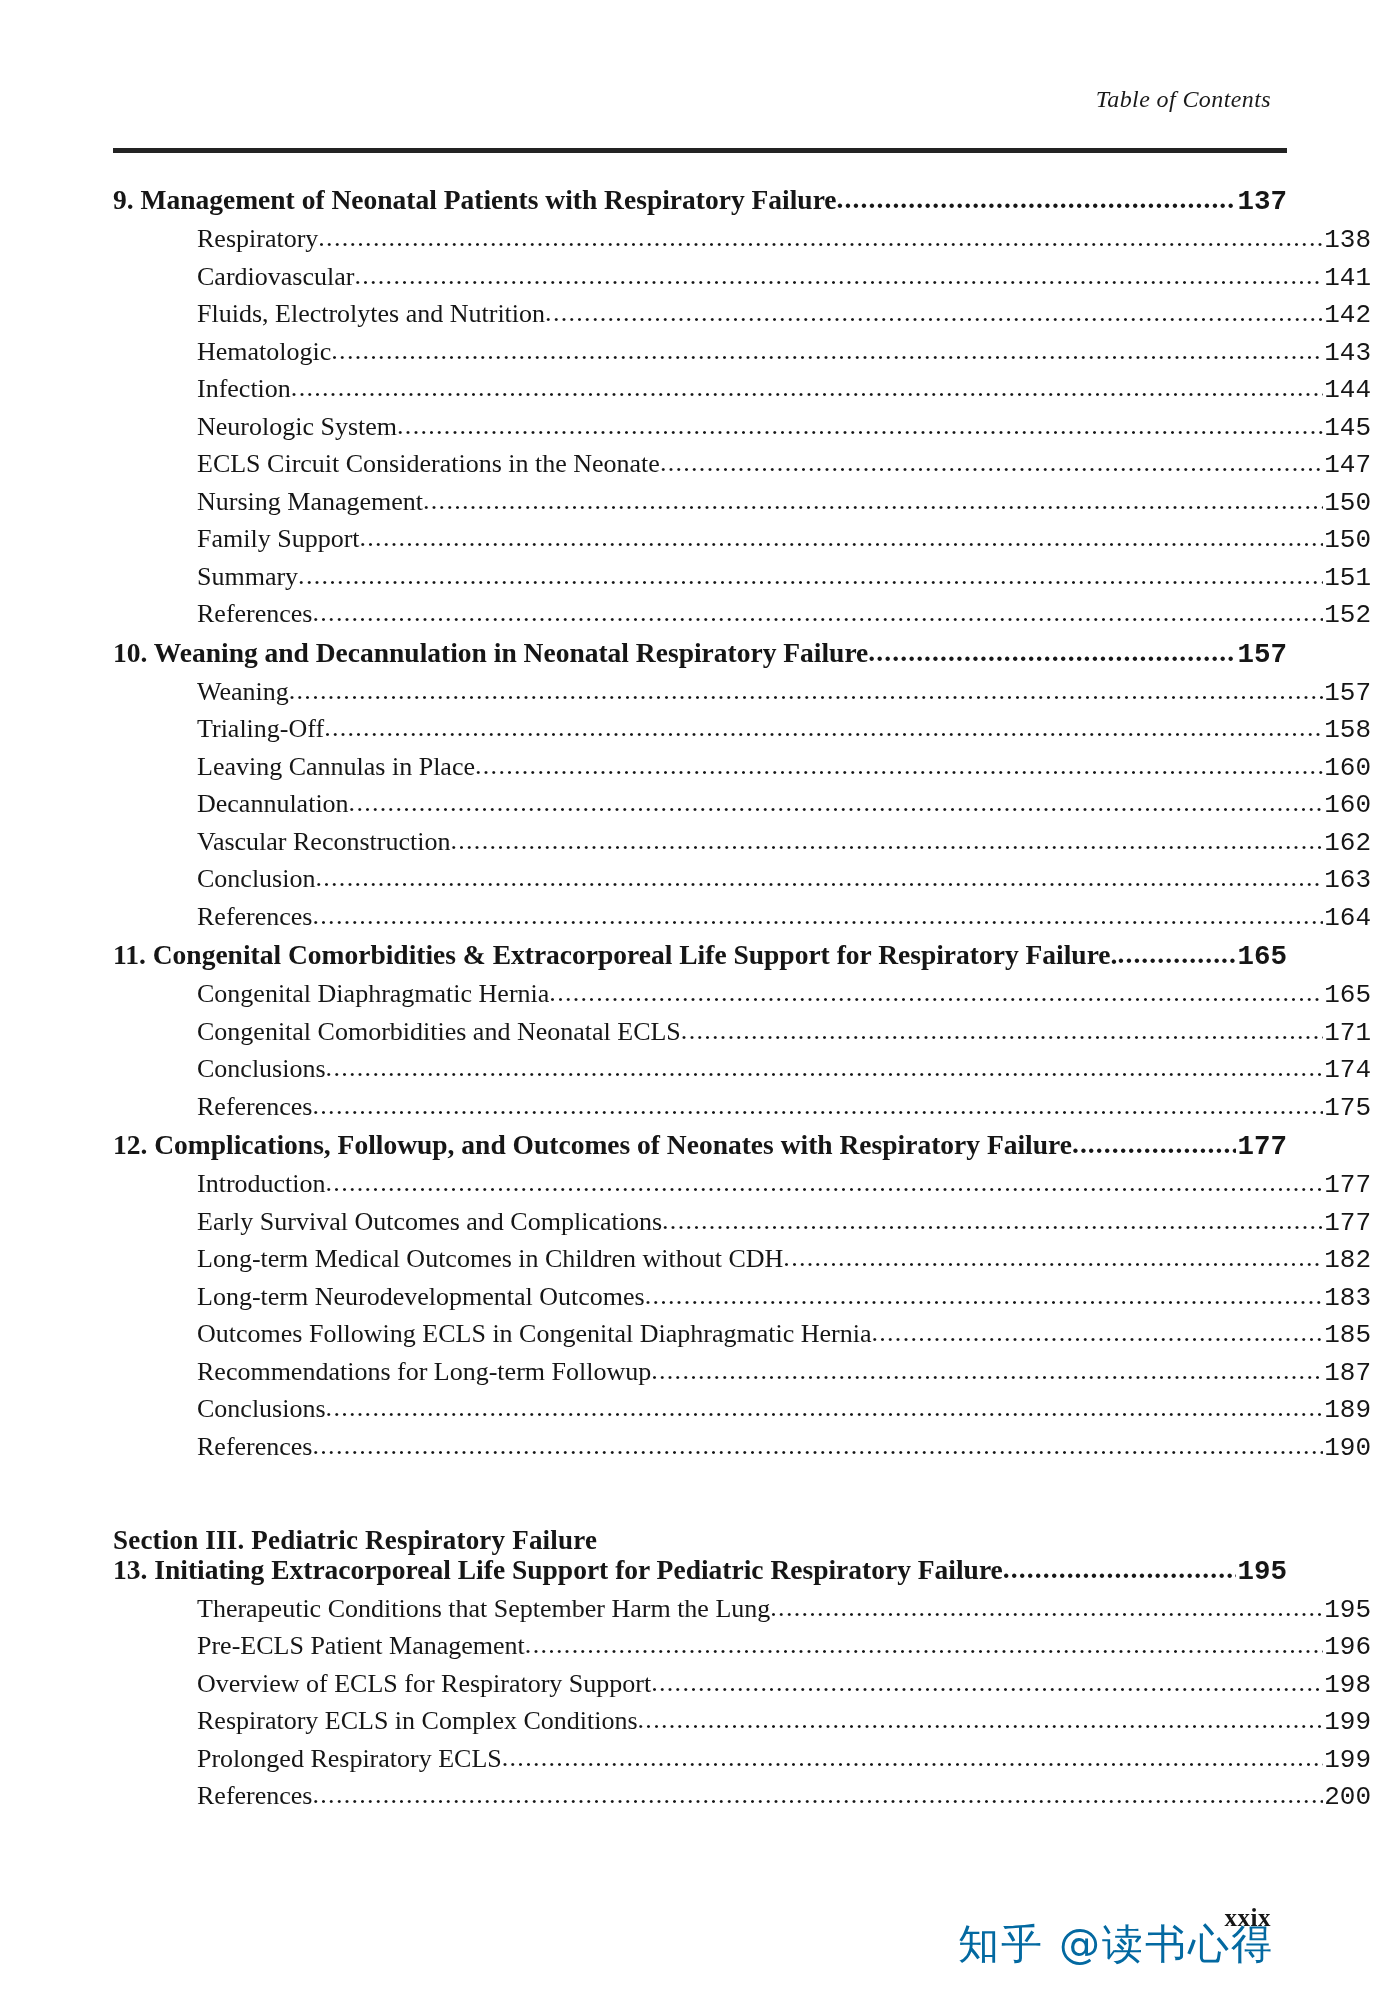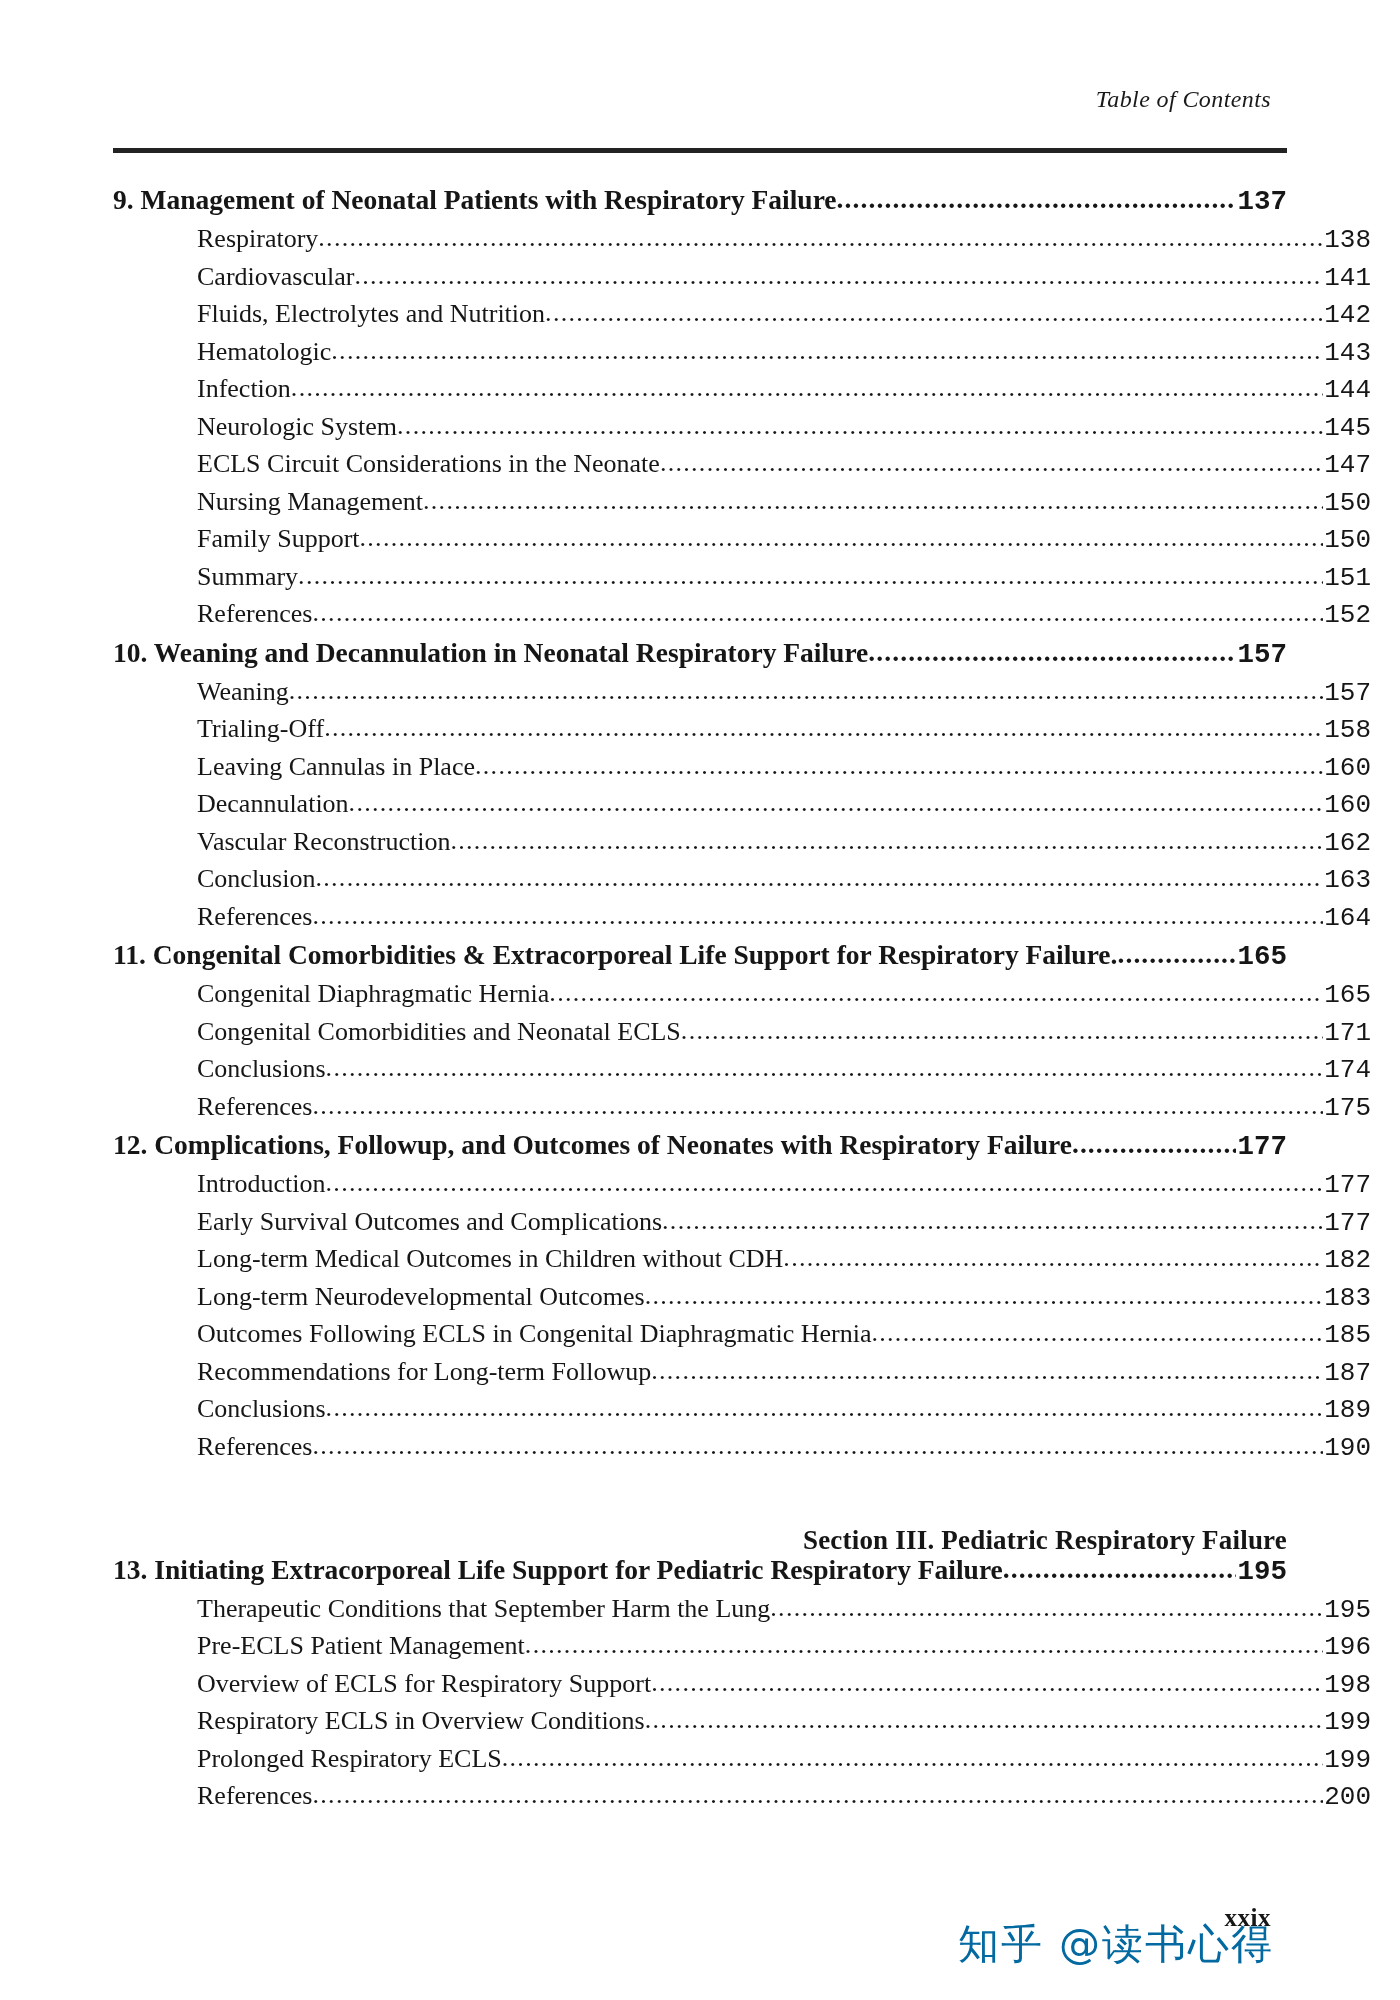--- a/index.html
+++ b/index.html
@@ -97,21 +97,21 @@
   .row.entry {
     font-size: 26px;
     padding-left: 84px;
   }
 
   
   .toc .row + .row { margin-top: 10.5px; }
 
   
   .section-title {
-    text-align: right;
+    text-align: left;
     font-weight: bold;
     font-size: 27px;
     margin-top: 64px;
     margin-bottom: 0;
     letter-spacing: 0.2px;
   }
   .after-section { margin-top: 56px; }
 
   
   .folio {
@@ -332,21 +332,21 @@
         <span class="label">Pre-ECLS Patient Management</span>
         <span class="leader"></span>
         <span class="pagenum">196</span>
       </div>
       <div class="row entry">
         <span class="label">Overview of ECLS for Respiratory Support</span>
         <span class="leader"></span>
         <span class="pagenum">198</span>
       </div>
       <div class="row entry">
-        <span class="label">Respiratory ECLS in Overview Conditions</span>
+        <span class="label">Respiratory ECLS in Complex Conditions</span>
         <span class="leader"></span>
         <span class="pagenum">199</span>
       </div>
       <div class="row entry">
         <span class="label">Prolonged Respiratory ECLS</span>
         <span class="leader"></span>
         <span class="pagenum">199</span>
       </div>
       <div class="row entry">
         <span class="label">References</span>

